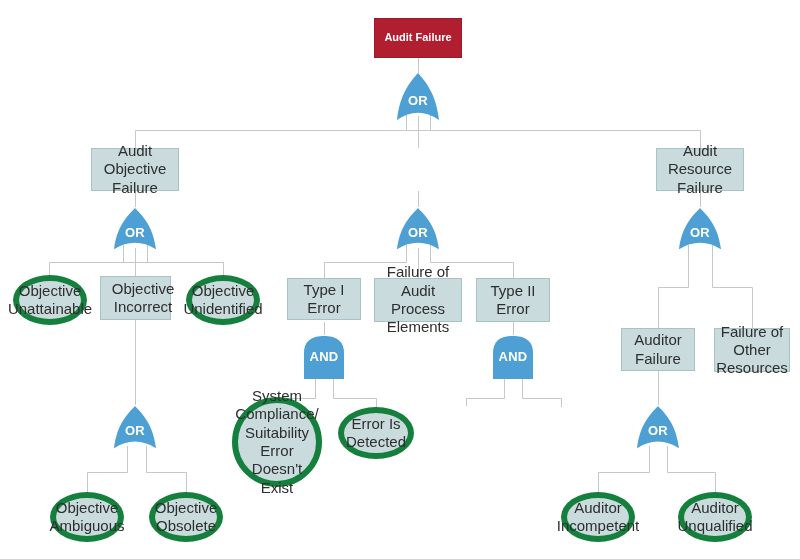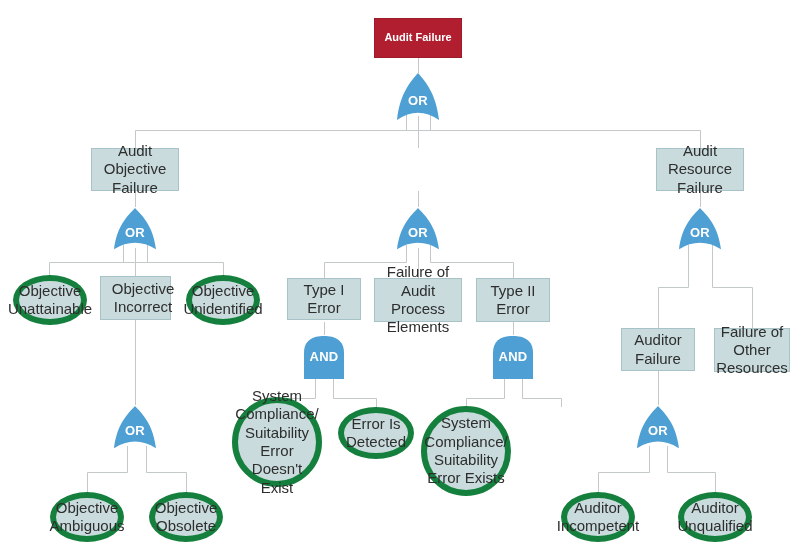--- a/index.html
+++ b/index.html
@@ -81,21 +81,20 @@
   <div class="node box" style="left:100px;top:276px;width:71px;height:44px;padding-left:17px;">Objective Incorrect</div>
   <div class="node ellipse" style="left:186px;top:275px;width:74px;height:50px;">Objective Unidentified</div>
   <div class="node ellipse" style="left:50px;top:492px;width:74px;height:50px;">Objective Ambiguous</div>
   <div class="node ellipse" style="left:149px;top:492px;width:74px;height:50px;">Objective Obsolete</div>
 
   <div class="node box" style="left:287px;top:278px;width:74px;height:42px;">Type I Error</div>
   <div class="node box" style="left:374px;top:278px;width:88px;height:44px;">Failure of Audit Process Elements</div>
   <div class="node box" style="left:476px;top:278px;width:74px;height:44px;">Type II Error</div>
   <div class="node ellipse" style="left:232px;top:397px;width:90px;height:90px;">System Compliance/ Suitability Error Doesn't Exist</div>
   <div class="node ellipse" style="left:338px;top:407px;width:76px;height:52px;">Error Is Detected</div>
-  <div class="node ellipse" style="left:421px;top:406px;width:90px;height:90px;">System Compliance/ Suitability Error Exists</div>
 
   <div class="node box" style="left:621px;top:328px;width:74px;height:43px;">Auditor Failure</div>
   <div class="node box" style="left:714px;top:328px;width:76px;height:44px;">Failure of Other Resources</div>
   <div class="node ellipse" style="left:561px;top:492px;width:74px;height:50px;">Auditor Incompetent</div>
   <div class="node ellipse" style="left:678px;top:492px;width:74px;height:50px;">Auditor Unqualified</div>
 
   <div class="gate" style="left:396px;top:72px;width:44px;height:50px;">
     <svg viewBox="0 0 44 48" preserveAspectRatio="none">
       <path d="M22,1 C29,9 40,20 43,46 Q22,32 1,46 C4,20 15,9 22,1 Z" fill="var(--gate-fill)"></path>
     </svg>

